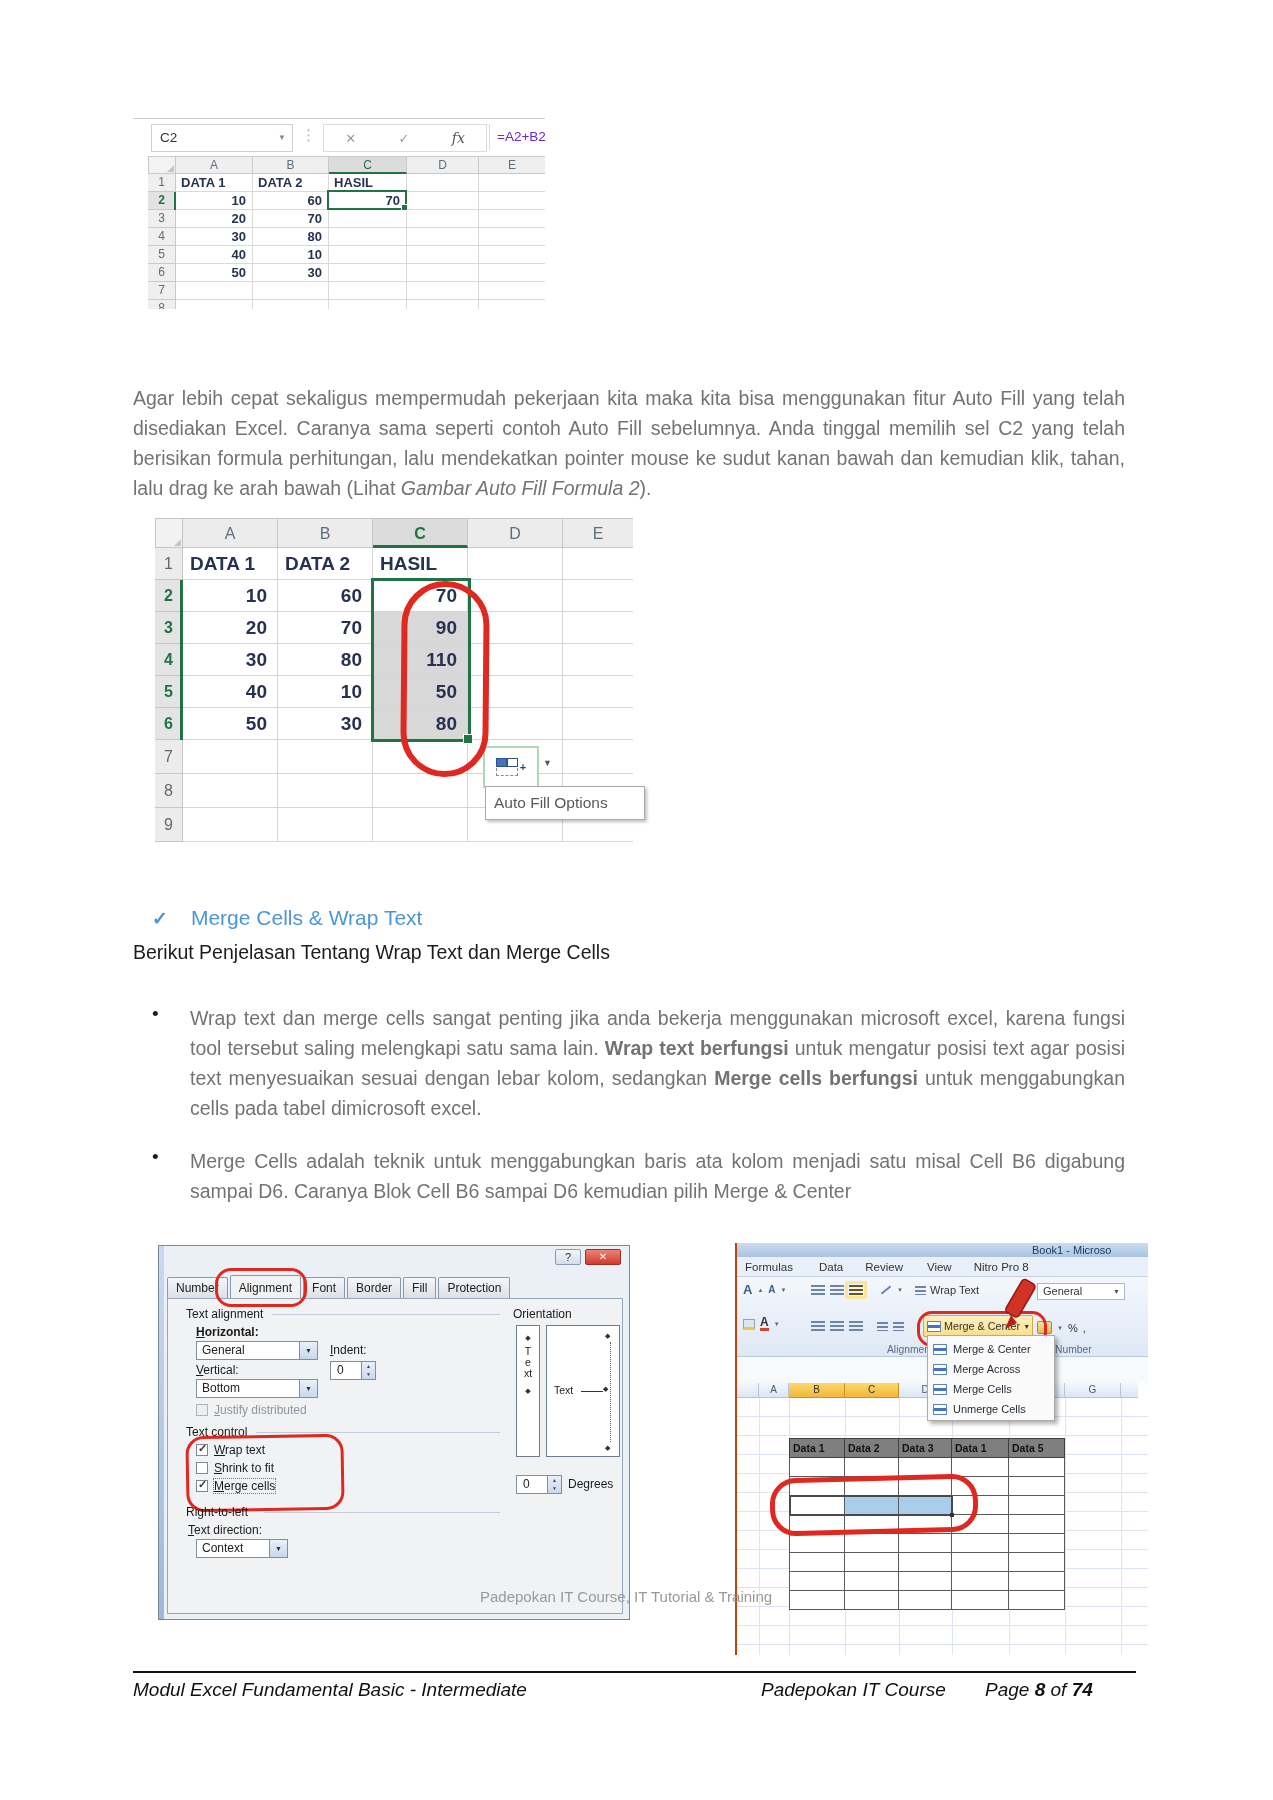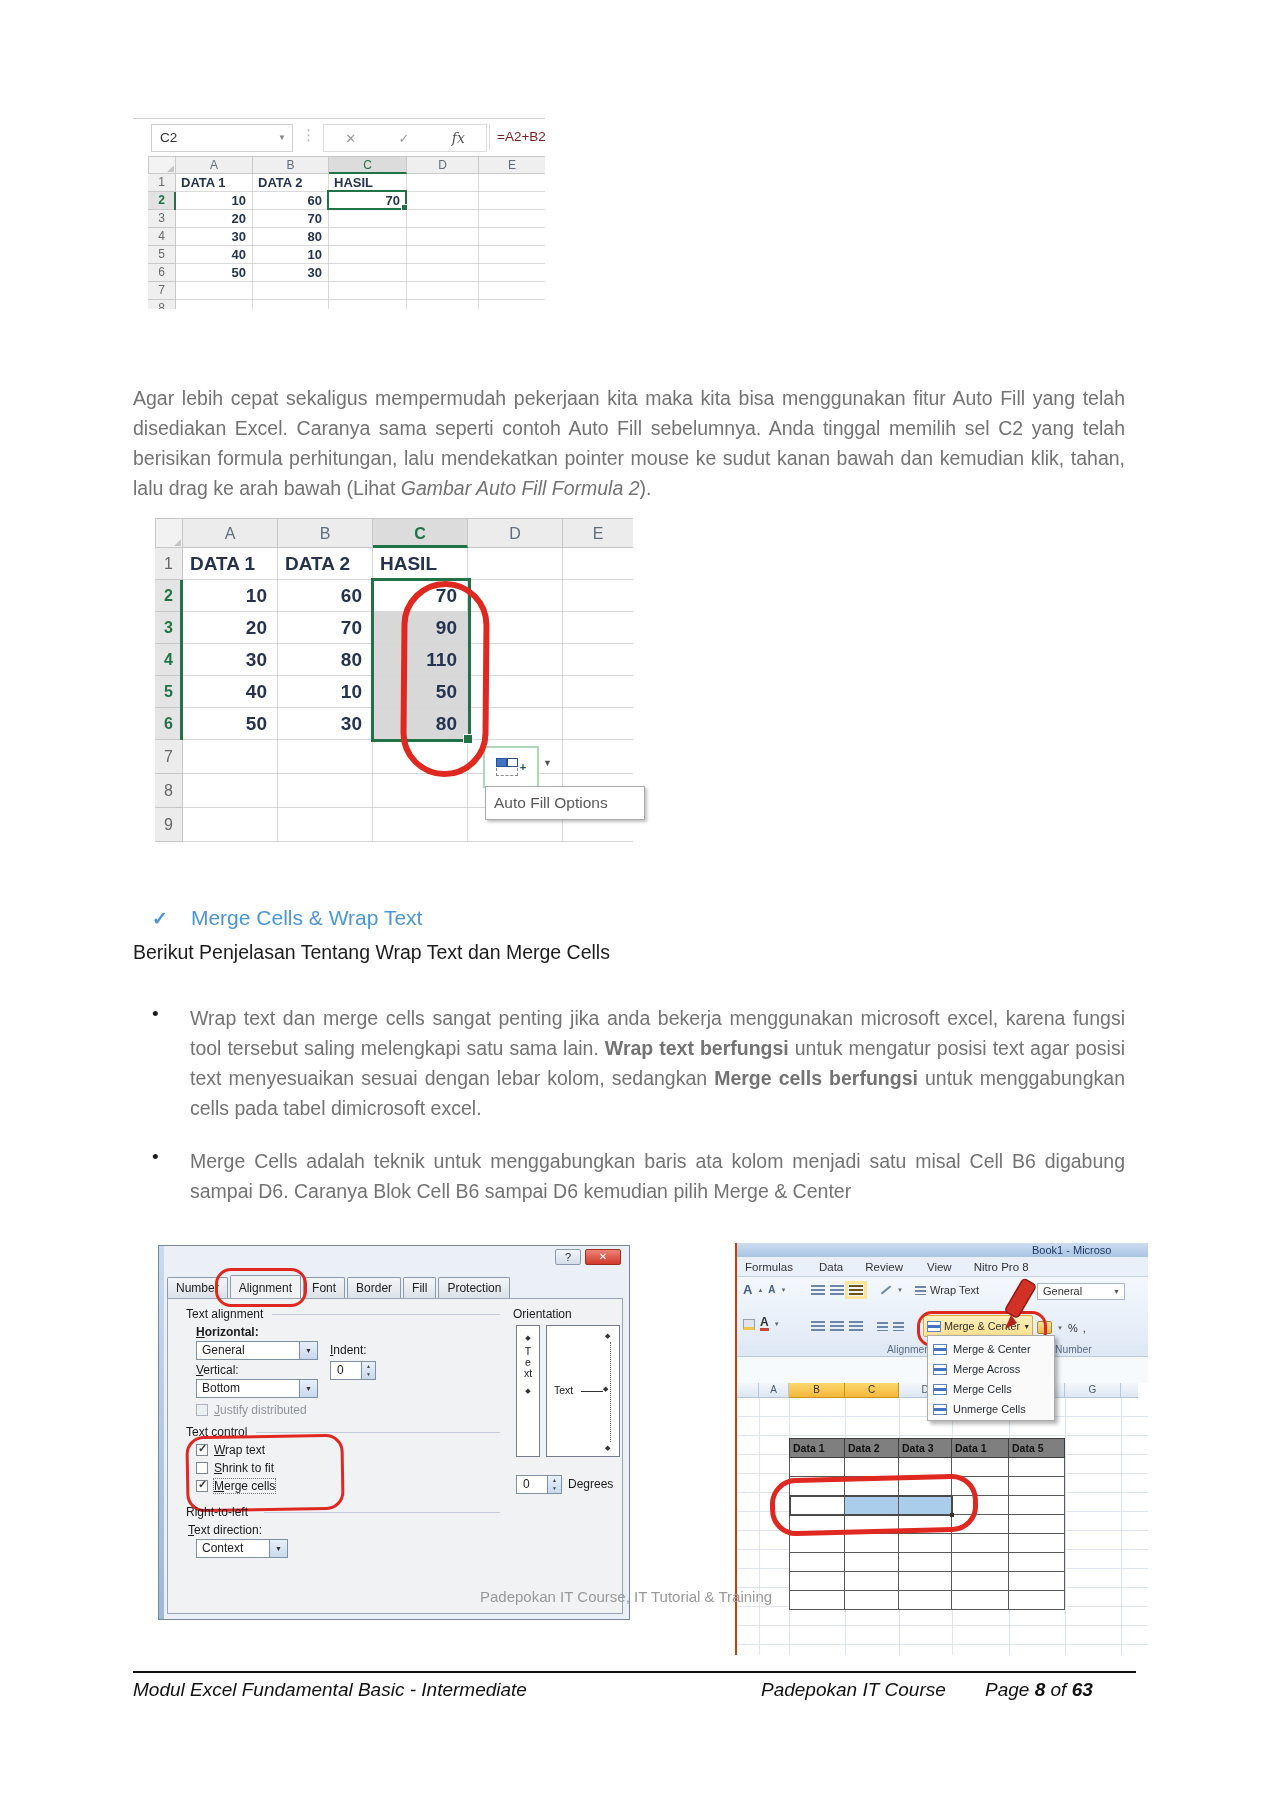--- a/index.html
+++ b/index.html
@@ -15,21 +15,21 @@
   #shot1 .topline{left:0;top:6px;width:412px;height:1px;background:#cfcfcf;}
   .namebox{left:18px;top:12px;width:140px;height:26px;border:1px solid #d0d0d0;background:#fff;}
   .namebox span.v{position:absolute;left:8px;top:0;line-height:26px;font-size:13.5px;color:#333;}
   .namebox .car{position:absolute;right:6px;top:0;line-height:26px;font-size:8px;color:#888;}
   .fdots{left:168px;top:14px;font-size:15px;color:#b5b5b5;}
   .fbtns{left:190px;top:12px;width:162px;height:26px;border:1px solid #dcdcdc;display:flex;align-items:center;justify-content:space-around;}
   .fbtns .x{font-size:13px;color:#9a9a9a;}
   .fbtns .ok{font-size:13px;color:#9a9a9a;}
   .fbtns .fx{font-family:"DejaVu Serif",serif;font-style:italic;font-size:14px;color:#555;}
   .fformula{left:356px;top:12px;width:58px;height:26px;border-left:1px solid #dcdcdc;}
-  .fformula span{position:absolute;left:7px;line-height:26px;font-size:13.5px;color:#7f1d1d;white-space:nowrap;}
+  .fformula span{position:absolute;left:7px;line-height:26px;font-size:13.5px;color:#6d28d9;white-space:nowrap;}
   .g1row{position:absolute;left:15px;display:flex;height:18px;}
   .g1h{background:#efefef;border:1px solid #c9c9c9;border-left:none;font-size:12px;color:#5f6e7e;text-align:center;line-height:17px;box-sizing:border-box;}
   .g1h.first{border-left:1px solid #c9c9c9;position:relative;background:#f3f3f3;}
   .g1h.selc{background:#dcdcdc;color:var(--excel_green);border-bottom:2px solid var(--excel_green);}
   .g1c{background:#fff;border-right:1px solid #d9d9d9;border-bottom:1px solid #d9d9d9;box-sizing:border-box;
        font-size:13px;font-weight:700;color:var(--navy_text);line-height:17px;}
   .g1rh{background:#efefef;border-right:1px solid #c9c9c9;border-bottom:1px solid #c9c9c9;box-sizing:border-box;
         font-size:12px;color:#6a6a6a;text-align:center;line-height:17px;font-weight:400;}
   .g1rh.sel{background:#e2e2e2;color:var(--excel_green);font-weight:700;}
   .w28{width:28px;}.w77{width:77px;}.w76{width:76px;}.w78{width:78px;}.w72{width:72px;}.w66{width:66px;border-right:none;}
@@ -669,14 +669,14 @@
 </div>
 
 <div class="abs wmark">Padepokan IT Course, IT Tutorial &amp; Training</div>
 <div class="abs frule"></div>
 <span class="abs ftxt" style="left:133px;">Modul Excel Fundamental Basic - Intermediate</span>
 <span class="abs ftxt" style="left:761px;">Padepokan IT Course</span>
 <span class="abs ftxt" style="left:985px;">
   <span>Page</span>
   <span class="b">8</span>
   <span>of</span>
-  <span class="b">63</span>
+  <span class="b">74</span>
 </span>
 
 </body></html>

